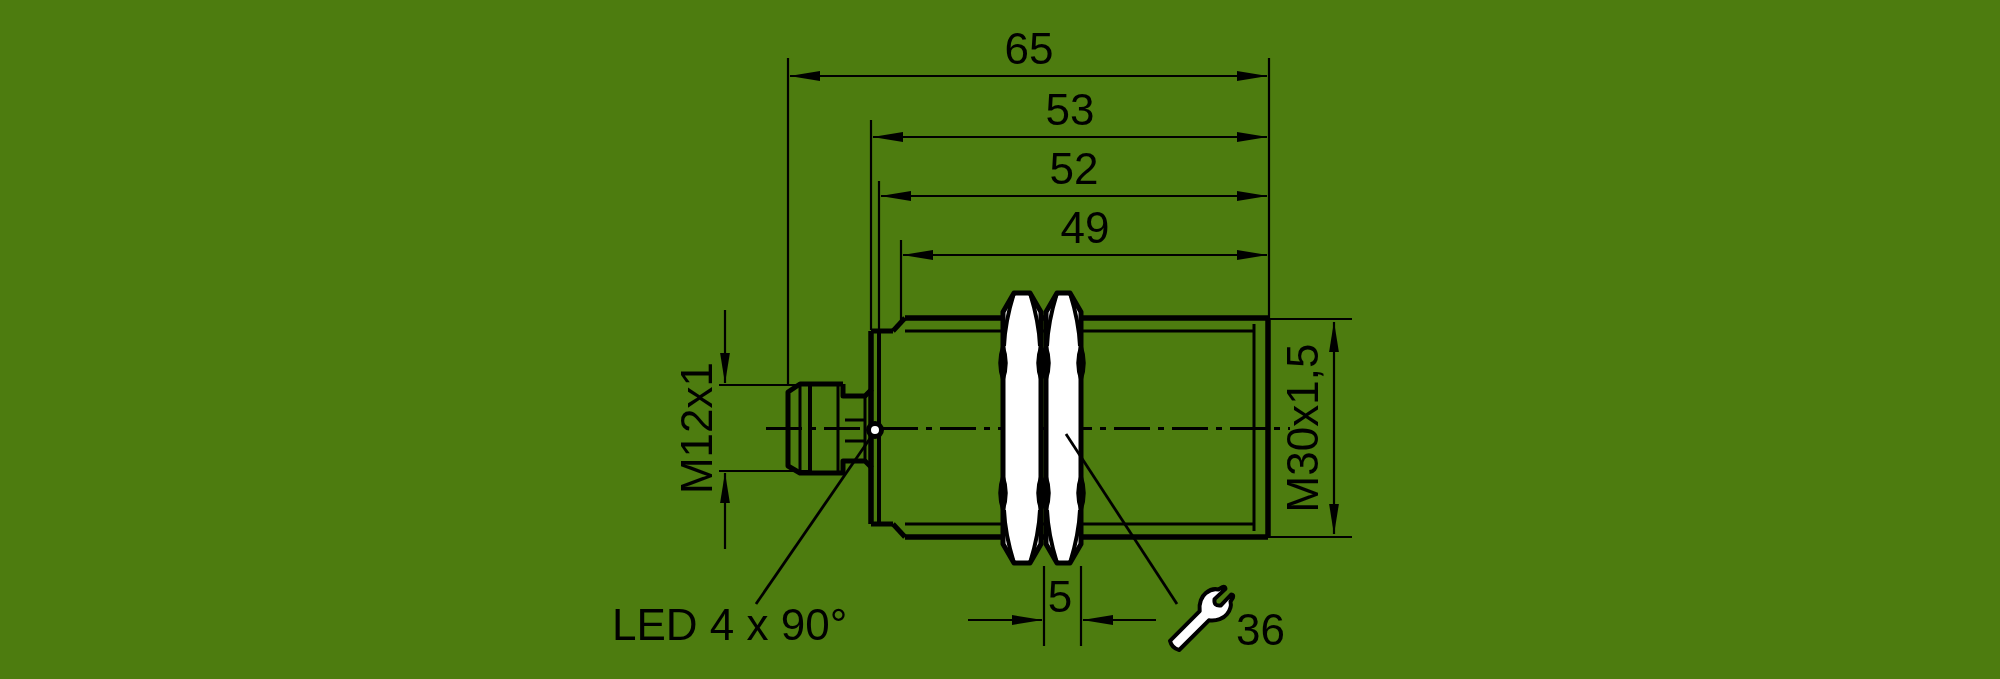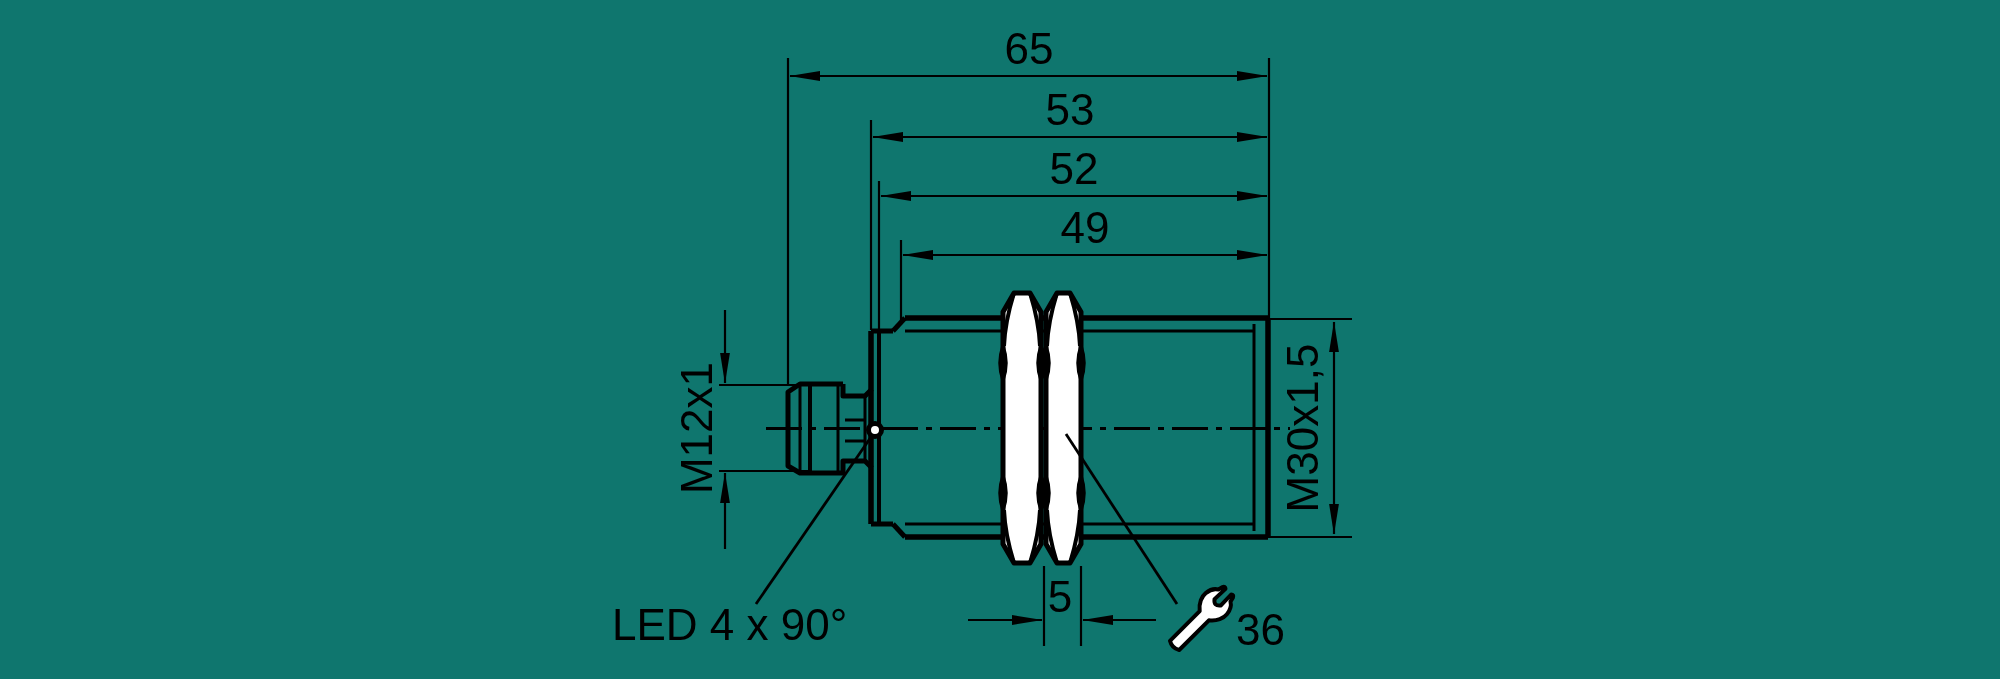--- a/index.html
+++ b/index.html
@@ -1,16 +1,16 @@
 <!DOCTYPE html>
 <html><head>
 <meta charset="utf-8">
 <style>
   html,body{margin:0;padding:0;background:#fff;}
-  .stage{position:relative;width:2000px;height:679px;background:#0f766e;overflow:hidden;
+  .stage{position:relative;width:2000px;height:679px;background:#4d7c0f;overflow:hidden;
          font-family:"Liberation Sans", sans-serif;}
   svg{position:absolute;left:0;top:0;}
   svg text{font-family:"Liberation Sans", sans-serif;fill:#000;}
   .dimtxt{font-size:44px;}
   .outl{stroke:#000;fill:none;}
 </style>
 </head>
 <body>
 
 <div class="stage">

